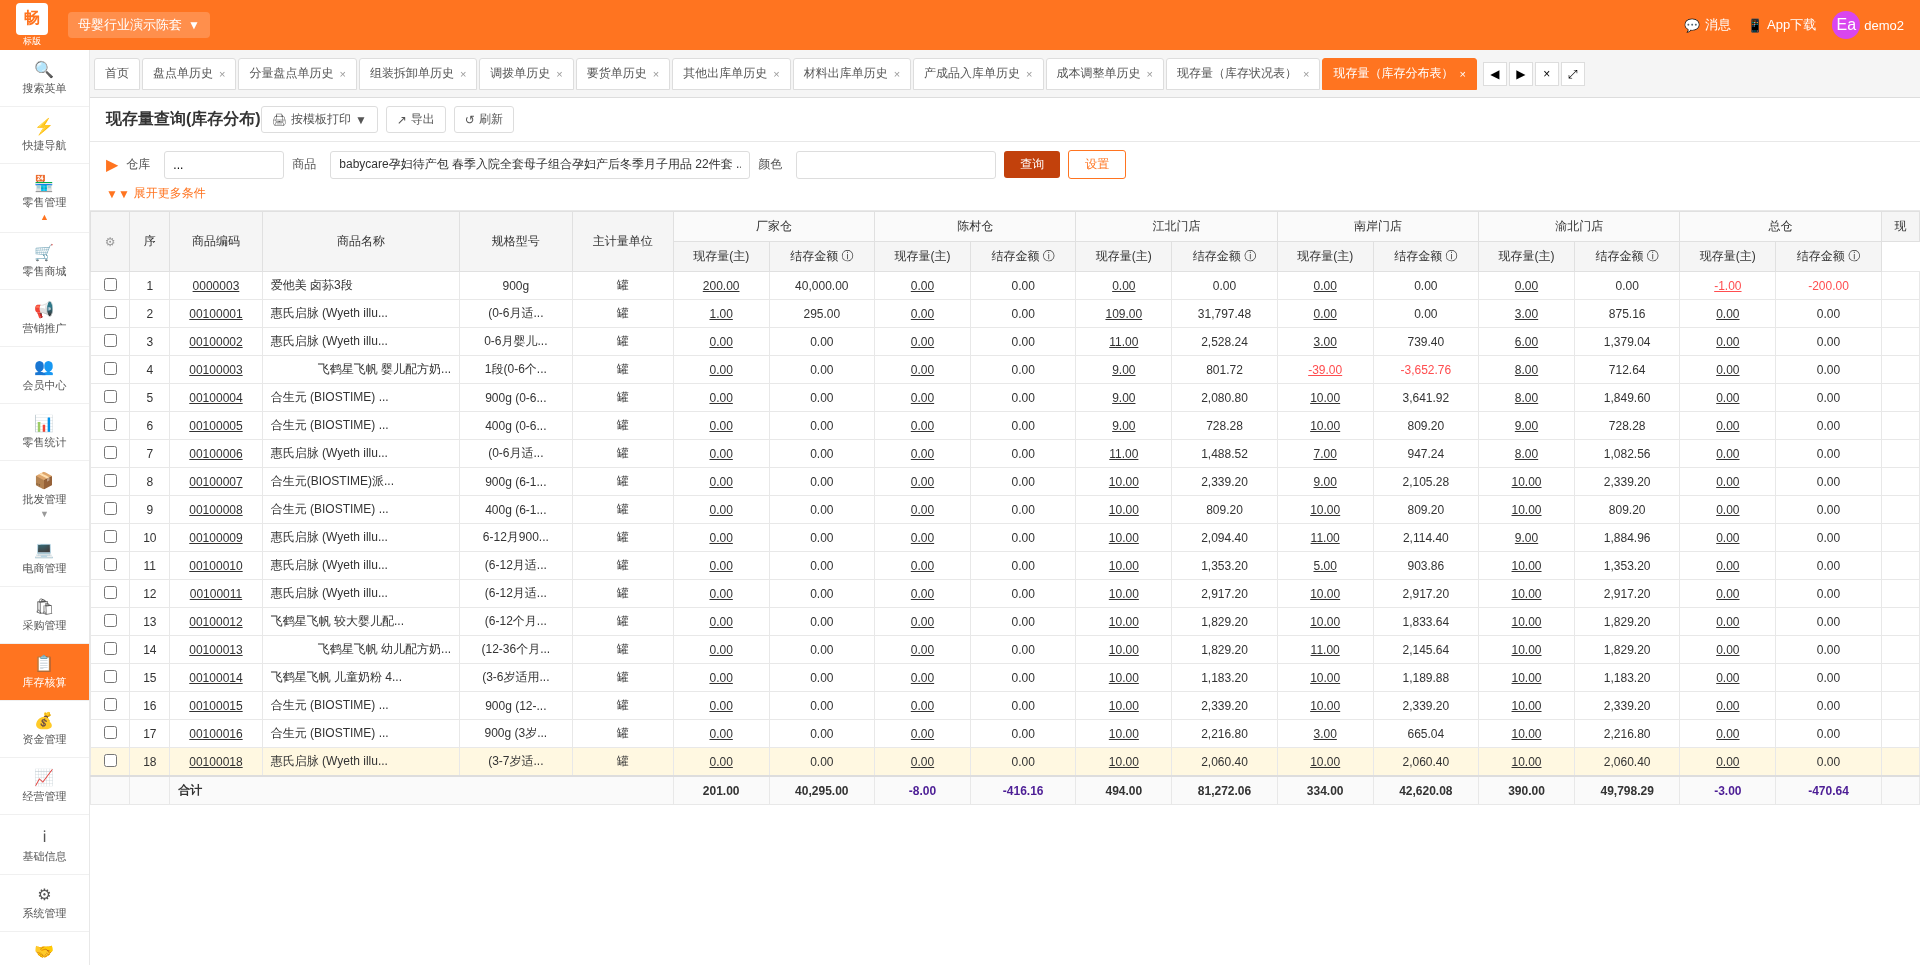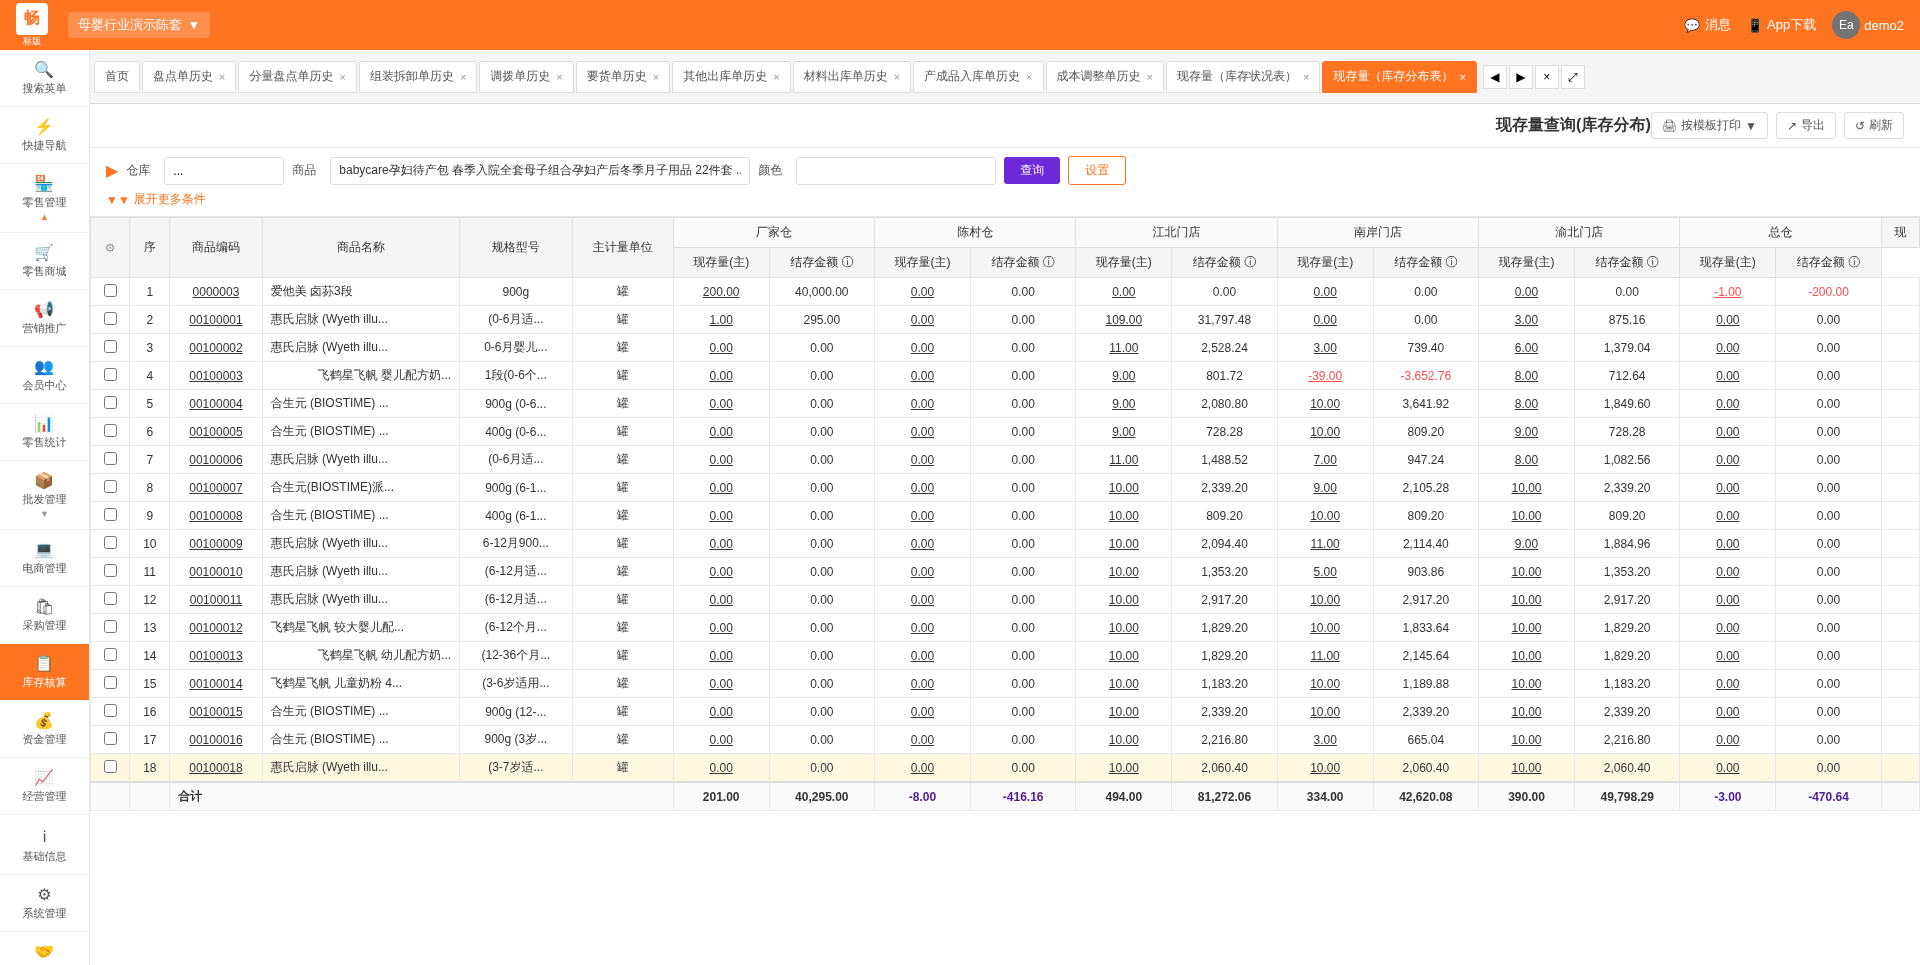--- a/index.html
+++ b/index.html
@@ -25,21 +25,21 @@
     .sidebar { width: 90px; background: white; border-right: 1px solid #e8e8e8; display: flex; flex-direction: column; overflow-y: auto; }
     .sidebar-item { padding: 10px 4px; text-align: center; cursor: pointer; font-size: 11px; color: #555; border-bottom: 1px solid #f0f0f0; }
     .sidebar-item.active { background: #ff7420; color: white; }
     .sidebar-item .s-icon { font-size: 16px; margin-bottom: 2px; }
 
     
     .main { flex: 1; display: flex; flex-direction: column; overflow: hidden; }
 
     
     .tab-bar {
-      height: 54px;
+      height: 48px;
       background: #f5f5f5;
       border-bottom: 1px solid #ddd;
       display: flex;
       align-items: center;
       overflow-x: auto;
       white-space: nowrap;
       padding: 0 4px;
     }
     .tab-bar::-webkit-scrollbar { height: 3px; }
     .tab { display: inline-flex; align-items: center; padding: 0 10px; height: 32px; background: white; border: 1px solid #ddd; border-radius: 3px 3px 0 0; margin-right: 2px; cursor: pointer; font-size: 12px; color: #555; white-space: nowrap; }
@@ -49,38 +49,38 @@
     .tab-nav { display: flex; align-items: center; gap: 2px; margin-left: 4px; }
     .tab-nav-btn { width: 24px; height: 24px; border: 1px solid #ddd; background: white; cursor: pointer; display: flex; align-items: center; justify-content: center; font-size: 12px; }
 
     
     .page-header {
       padding: 8px 16px;
       background: white;
       border-bottom: 1px solid #e8e8e8;
       display: flex;
       align-items: center;
-      justify-content: flex-end;
+      justify-content: flex-start;
     }
     .page-title { font-size: 16px; font-weight: bold; color: #333; }
     .page-actions { display: flex; gap: 8px; }
     .action-btn { padding: 4px 10px; border: 1px solid #ddd; background: white; cursor: pointer; border-radius: 3px; font-size: 12px; display: flex; align-items: center; gap: 4px; color: #555; }
 
     
     .filter-area {
       background: white;
       padding: 8px 16px;
       border-bottom: 1px solid #e8e8e8;
     }
     .filter-row { display: flex; align-items: center; gap: 8px; flex-wrap: wrap; }
     .filter-label { color: #555; font-size: 12px; min-width: 30px; }
     .filter-input { border: 1px solid #ddd; border-radius: 3px; padding: 4px 8px; font-size: 12px; height: 28px; min-width: 120px; }
     .filter-input-wide { min-width: 400px; }
     .expand-btn { display: flex; align-items: center; gap: 4px; color: #ff7420; cursor: pointer; font-size: 12px; margin: 6px auto 0; }
-    .query-btn { background: #6d28d9; color: white; border: none; border-radius: 3px; padding: 5px 16px; cursor: pointer; font-size: 12px; }
+    .query-btn { background: #c2410c; color: white; border: none; border-radius: 3px; padding: 5px 16px; cursor: pointer; font-size: 12px; }
     .setting-btn { border: 1px solid #ff7420; color: #ff7420; background: white; border-radius: 3px; padding: 5px 16px; cursor: pointer; font-size: 12px; }
     .orange-arrow { color: #ff7420; font-size: 16px; cursor: pointer; }
 
     
     .table-container { flex: 1; overflow: auto; padding: 0; background: white; }
     table { width: 100%; border-collapse: collapse; font-size: 12px; min-width: 1400px; }
     thead tr { background: #f5f5f5; }
     th { padding: 6px 8px; border: 1px solid #e0e0e0; text-align: center; font-weight: normal; color: #333; white-space: nowrap; position: sticky; top: 0; background: #f5f5f5; z-index: 2; }
     th.group-header { background: #fafafa; }
     td { padding: 5px 8px; border: 1px solid #e8e8e8; text-align: center; color: #333; white-space: nowrap; }
@@ -90,21 +90,21 @@
     .total-row td { background: #fafafa; font-weight: bold; border-top: 2px solid #ddd; }
     .total-row td.negative { color: #4c1d95; text-align: center; }
     .gear-icon { color: #999; cursor: pointer; }
 
     
     .table-container::-webkit-scrollbar { width: 8px; height: 8px; }
     .table-container::-webkit-scrollbar-track { background: #f1f1f1; }
     .table-container::-webkit-scrollbar-thumb { background: #ccc; border-radius: 4px; }
 
     
-    .avatar { width: 28px; height: 28px; border-radius: 50%; background: #737373; display: flex; align-items: center; justify-content: center; color: white; font-size: 12px; }
+    .avatar { width: 28px; height: 28px; border-radius: 50%; background: #d946ef; display: flex; align-items: center; justify-content: center; color: white; font-size: 16px; }
   </style>
 </head>
 <body>
 
 <div class="top-bar">
   <div class="top-bar-left">
     <div class="logo-area">
       <div class="logo-icon">畅</div>
       <span style="color:white;font-size:9px;">标版</span>
     </div>

